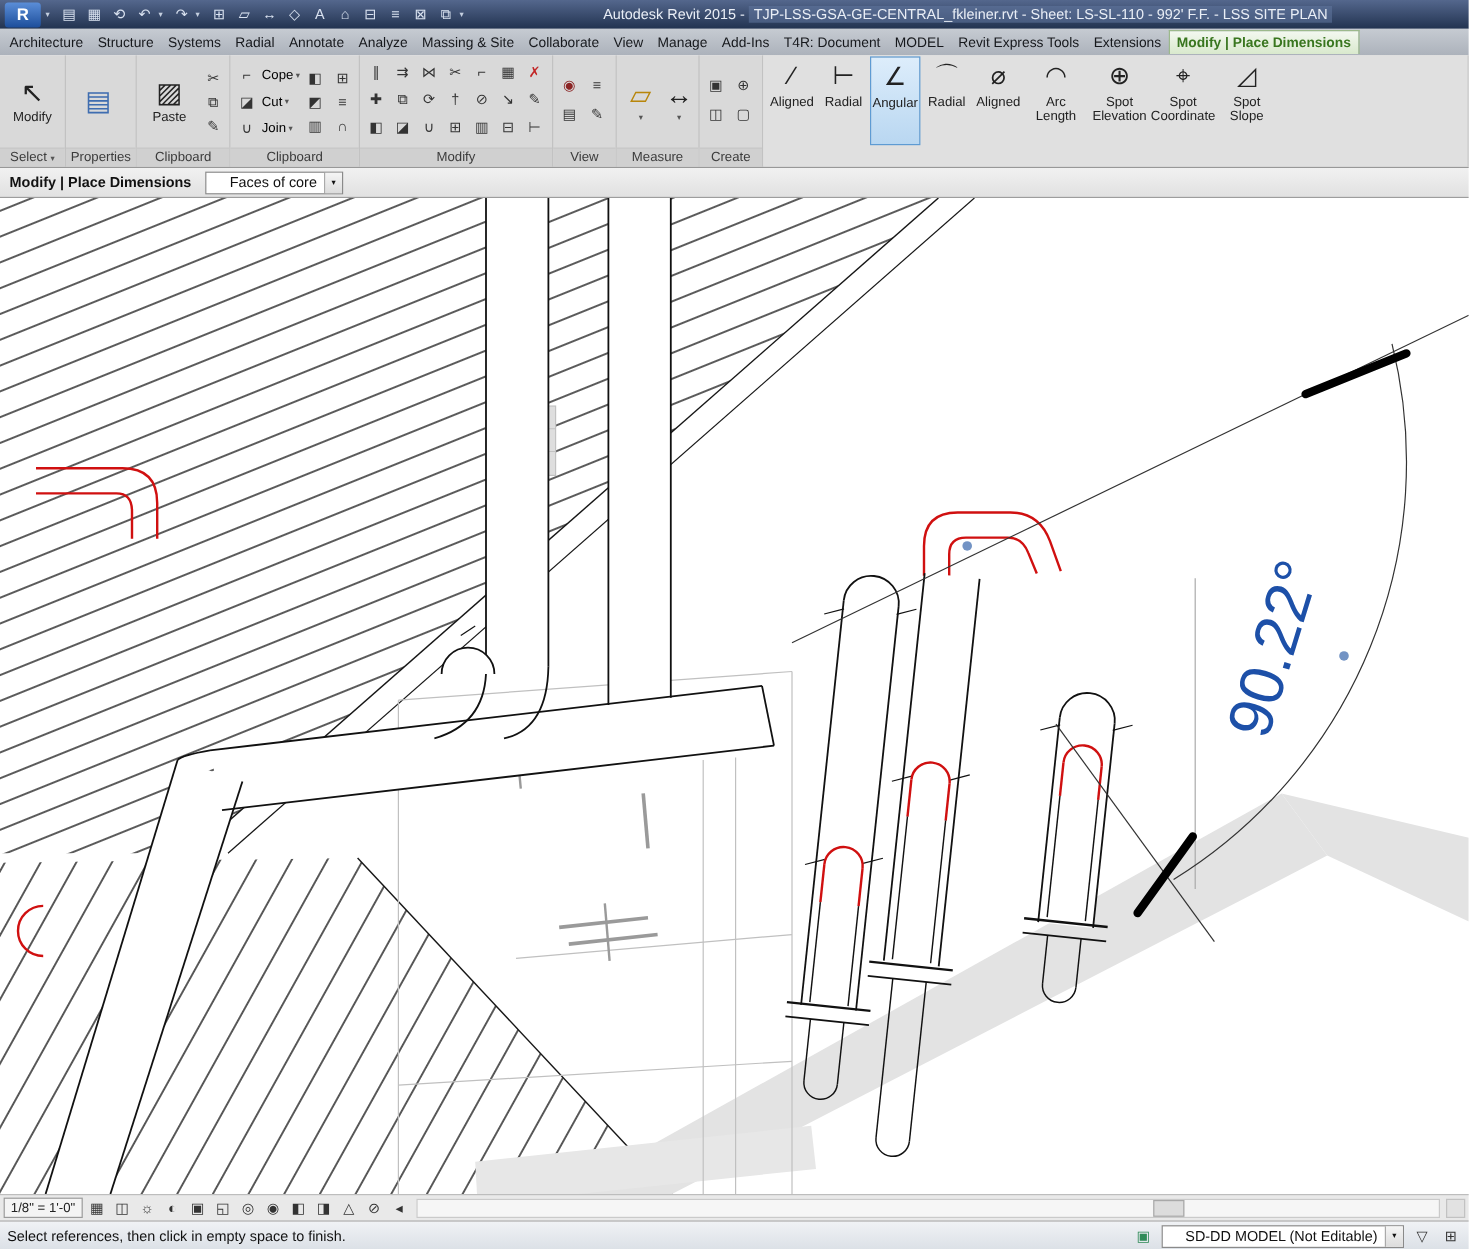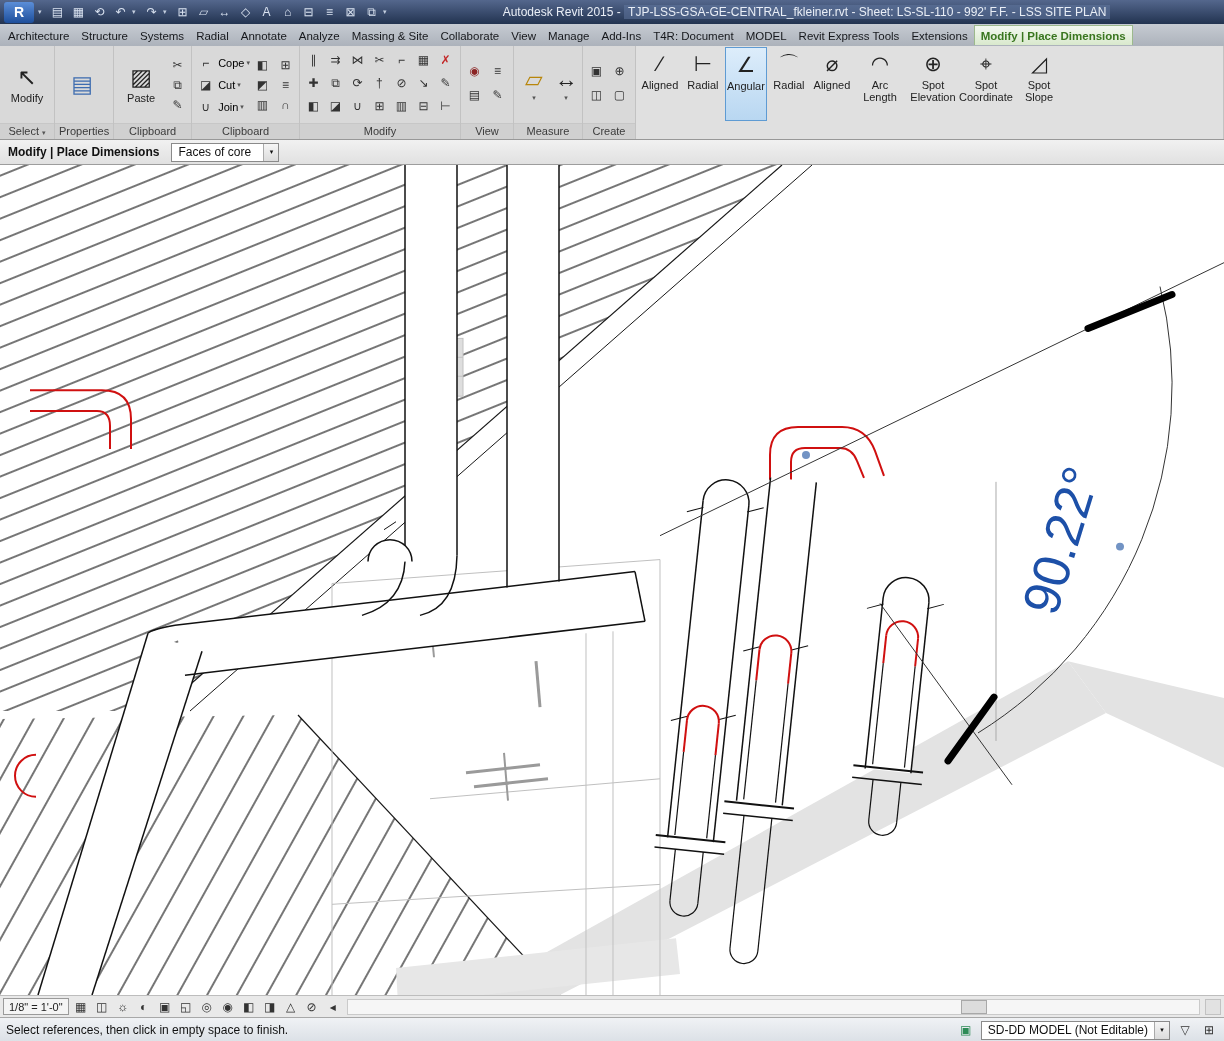--- a/index.html
+++ b/index.html
@@ -58,21 +58,21 @@
                    border:1px solid #5e9bd3; }
   .dimpanel { flex:1; background:#e0e0e0; }
   .tinycaret { font-size:7px; color:#555; }
 
   
   .optionsbar { height:25px; background:linear-gradient(#f1f1f1,#e1e1e1);
                 border-bottom:1px solid #9d9d9d; display:flex; align-items:center;
                 gap:12px; padding:0 8px; font-size:12px; color:#111; }
   .ob-mode { font-weight:bold; }
   .combo { background:#fff; border:1px solid #8a8a8a; height:19px; display:flex;
-           align-items:center; font-size:12px; padding-left:6px; min-width:108px;
+           align-items:center; font-size:12px; padding-left:19px; min-width:108px;
            justify-content:space-between; gap:6px; }
   .combo .car { width:15px; height:100%; display:flex; align-items:center;
                 justify-content:center; font-size:7px;
                 background:linear-gradient(#f5f5f5,#dcdcdc);
                 border-left:1px solid #aaa; }
 
   
   .canvas { height:830px; position:relative; background:#fff; }
   .canvas svg { position:absolute; inset:0; width:100%; height:100%; }
 

